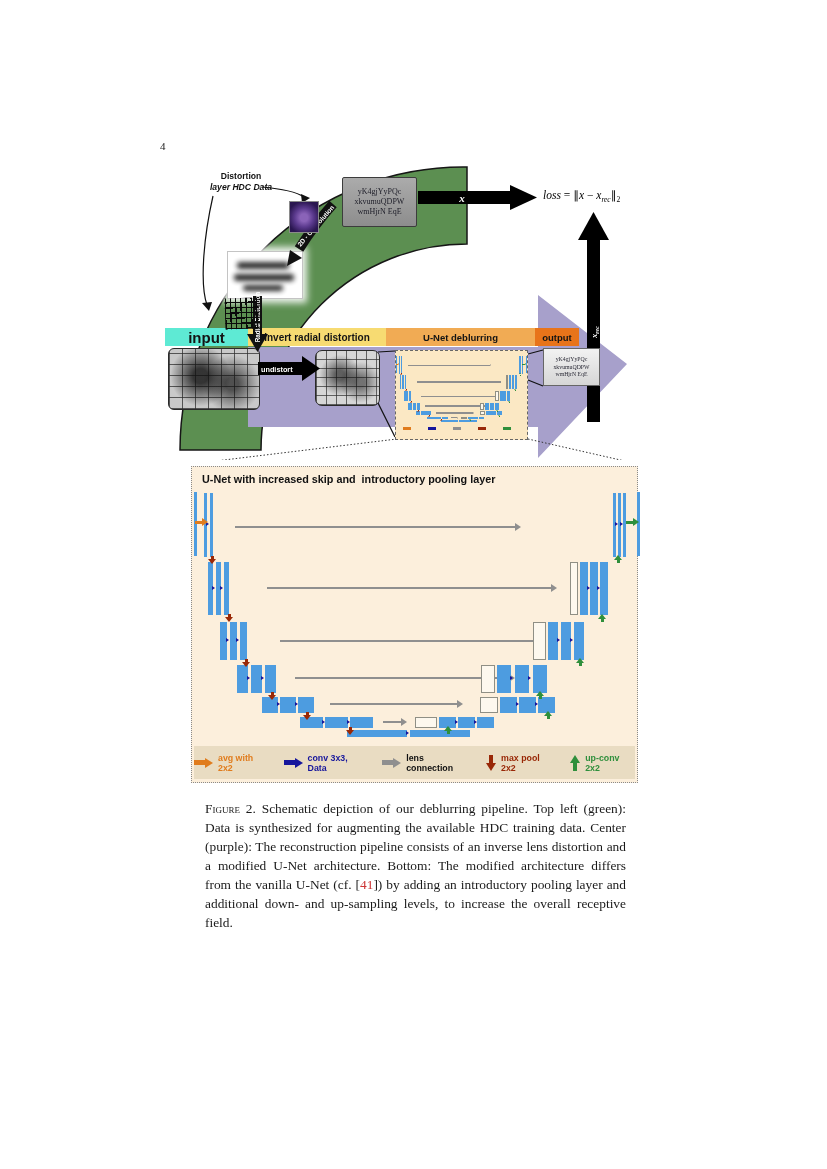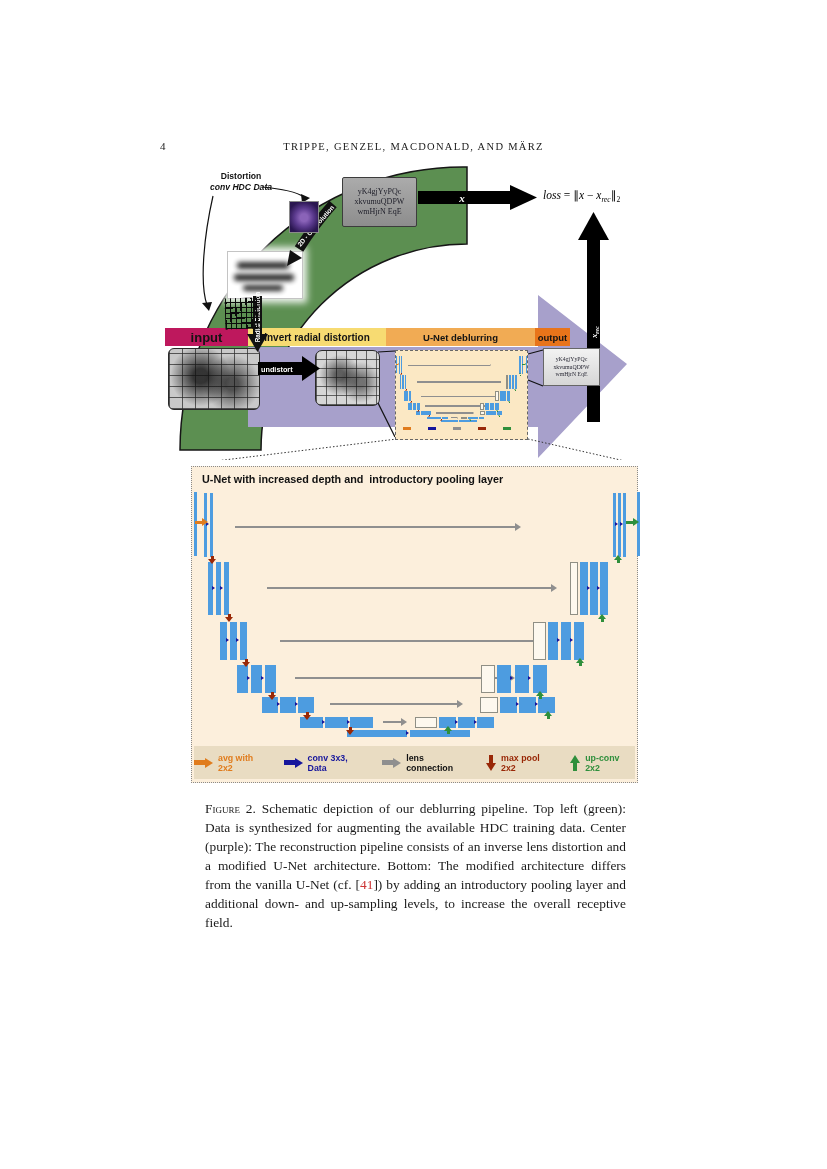--- a/index.html
+++ b/index.html
@@ -63,32 +63,31 @@
            line-height:19px;text-align:justify;color:#1a1a1a;}
   #caption .tag{font-variant:small-caps;}
   #caption .cite{color:#cc3333;}
 </style>
 </head>
 <body>
 
 <div id="page">
 
   <div class="abs ser" id="pagenum">4</div>
-  <div class="abs ser" id="runhead">TRIPPE, GENZEL, MACDONALD, AND MÄRZ</div>
 
   <svg class="abs" style="left:140px;top:160px" width="560" height="300">
     <path d="M 40,290 A 283,283 0 0 1 327,7 L 327,84 A 206,206 0 0 0 121,290 Z" fill="#5c8f51" stroke="#161616" stroke-width="1.5"></path>
     <path d="M 108,187 L 398,187 L 398,135 L 487,204 L 398,298 L 398,267 L 108,267 Z" fill="#a7a0cb"></path>
   </svg>
 
   <div class="abs" id="bands" style="left:0;top:0">
-      <div style="position: absolute; left: 165px; top: 328px; width: 83px; height: 18px; background: #be185d; display: flex; align-items: center; justify-content: center; font-weight: bold; font-size: 13px; color: rgb(20, 20, 20); white-space: nowrap;">input</div>
+      <div style="position: absolute; left: 165px; top: 328px; width: 83px; height: 18px; background: #5eead4; display: flex; align-items: center; justify-content: center; font-weight: bold; font-size: 15px; color: rgb(20, 20, 20); white-space: nowrap;">input</div>
       <div style="position: absolute; left: 248px; top: 328px; width: 138px; height: 18px; background: rgb(247, 219, 114); display: flex; align-items: center; justify-content: center; font-weight: bold; font-size: 10px; color: rgb(20, 20, 20); white-space: nowrap;">invert radial distortion</div>
       <div style="position: absolute; left: 386px; top: 328px; width: 149px; height: 18px; background: rgb(241, 171, 84); display: flex; align-items: center; justify-content: center; font-weight: bold; font-size: 9.5px; color: rgb(20, 20, 20); white-space: nowrap;">U-Net deblurring</div>
-      <div style="position: absolute; left: 535px; top: 328px; width: 35px; height: 18px; background: rgb(232, 116, 26); display: flex; align-items: center; justify-content: center; font-weight: bold; font-size: 9.5px; color: rgb(20, 20, 20); white-space: nowrap;">output</div>
+      <div style="position: absolute; left: 535px; top: 328px; width: 44px; height: 18px; background: rgb(232, 116, 26); display: flex; align-items: center; justify-content: center; font-weight: bold; font-size: 9.5px; color: rgb(20, 20, 20); white-space: nowrap;">output</div>
     </div>
 
   <div class="abs" id="imgdist"></div>
   <div class="abs" id="imgund"></div>
   <div class="abs" id="blurbox">
     <span class="bl" style="left:9px;top:10px;width:52px;height:7px"></span>
     <span class="bl" style="left:6px;top:22px;width:60px;height:7px"></span>
     <span class="bl" style="left:15px;top:33px;width:40px;height:6px"></span>
   </div>
 
@@ -125,42 +124,42 @@
     <line x1="238" y1="243" x2="255" y2="277" stroke="#111" stroke-width="1.2"></line>
     <line x1="388" y1="194" x2="403" y2="190" stroke="#111" stroke-width="1.2"></line>
     <line x1="388" y1="220" x2="403" y2="226" stroke="#111" stroke-width="1.2"></line>
 
     <line x1="257" y1="279" x2="51" y2="304" stroke="#333" stroke-width="1" stroke-dasharray="1.5,2"></line>
     <line x1="388" y1="279" x2="498" y2="304" stroke="#333" stroke-width="1" stroke-dasharray="1.5,2"></line>
   </svg>
 
   <div class="abs" id="estimated">
     <div>Distortion</div>
-    <div class="l2">conv HDC Data</div>
+    <div class="l2">layer HDC Data</div>
   </div>
   <div class="abs" id="kernel"></div>
   <div class="abs" id="distgrid"></div>
 
   <div class="abs" id="graybox">
     <div>yK4gjYyPQc</div>
     <div>xkvumuQDPW</div>
     <div>wmHjrN EqE</div>
   </div>
   <div class="abs" id="outbox">
     <div>yK4gjYyPQc</div>
     <div>xkvumuQDPW</div>
     <div>wmHjrN EqE</div>
   </div>
 
   <div class="abs" id="loss"><span class="it">loss</span><span> = ∥</span><span class="it">x</span><span> − </span><span class="it">x</span><sub class="it">rec</sub><span>∥</span><sub>2</sub></div>
 
   <div class="abs" id="smallbox"></div>
 
   <div class="abs" id="bigbox">
-    <div id="bigtitle">U-Net with increased depth and  introductory pooling layer</div>
+    <div id="bigtitle">U-Net with increased skip and  introductory pooling layer</div>
     <div id="legendstrip">
       <div id="legend">
           <span class="leg">
             <span style="display: inline-flex; align-items: center;">
               <span style="width: 11px; height: 4.5px; background: rgb(224, 124, 29);"></span>
               <span style="width: 0px; height: 0px; border-top: 5.5px solid transparent; border-bottom: 5.5px solid transparent; border-left: 8px solid rgb(224, 124, 29);"></span>
             </span>
             <span class="lbl" style="color: rgb(224, 124, 29);">avg with 2x2</span>
           </span>
           <span class="leg">

